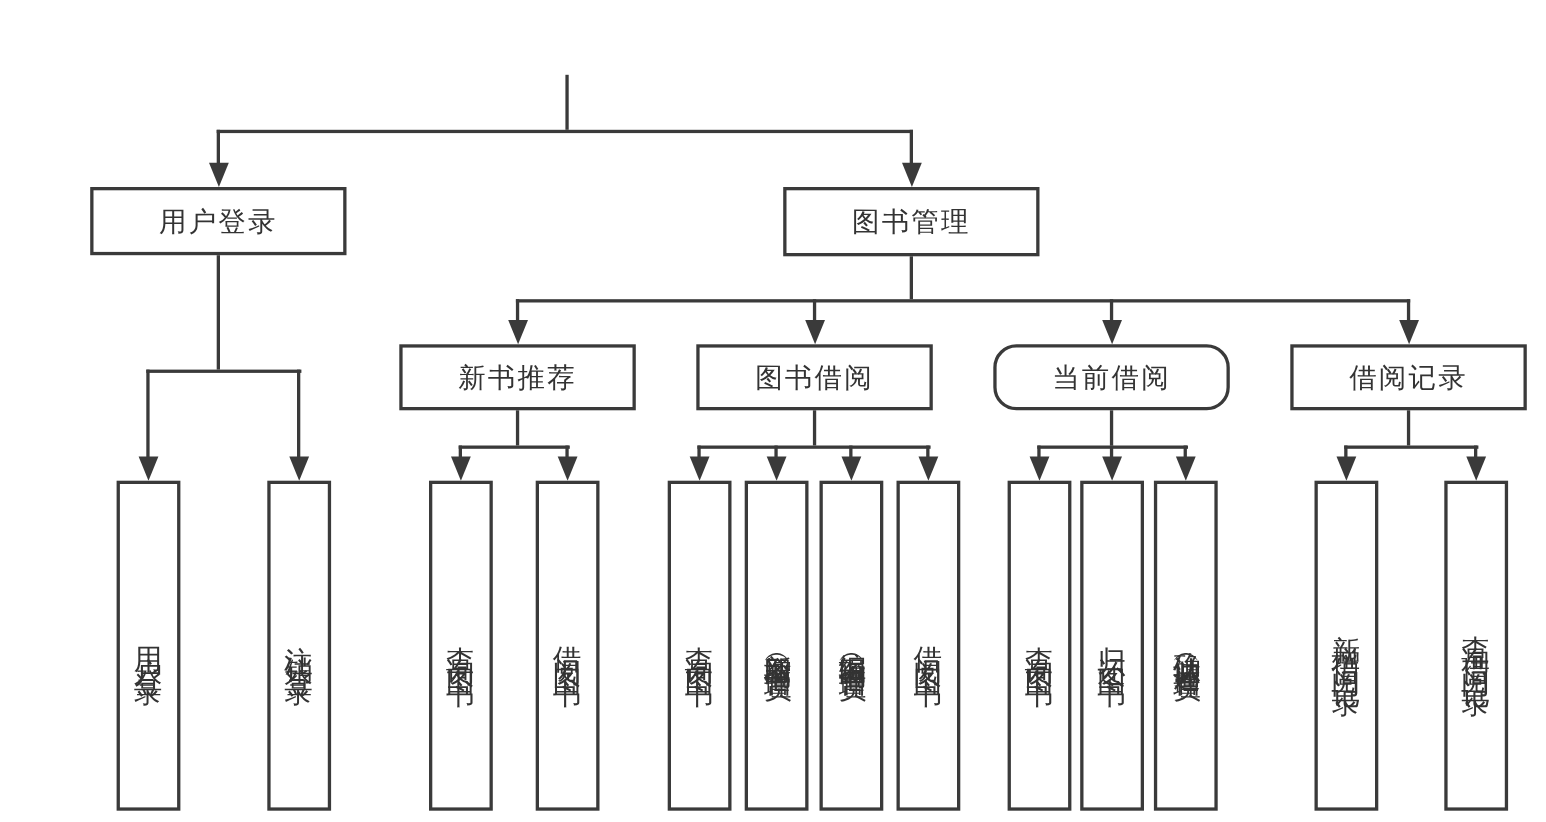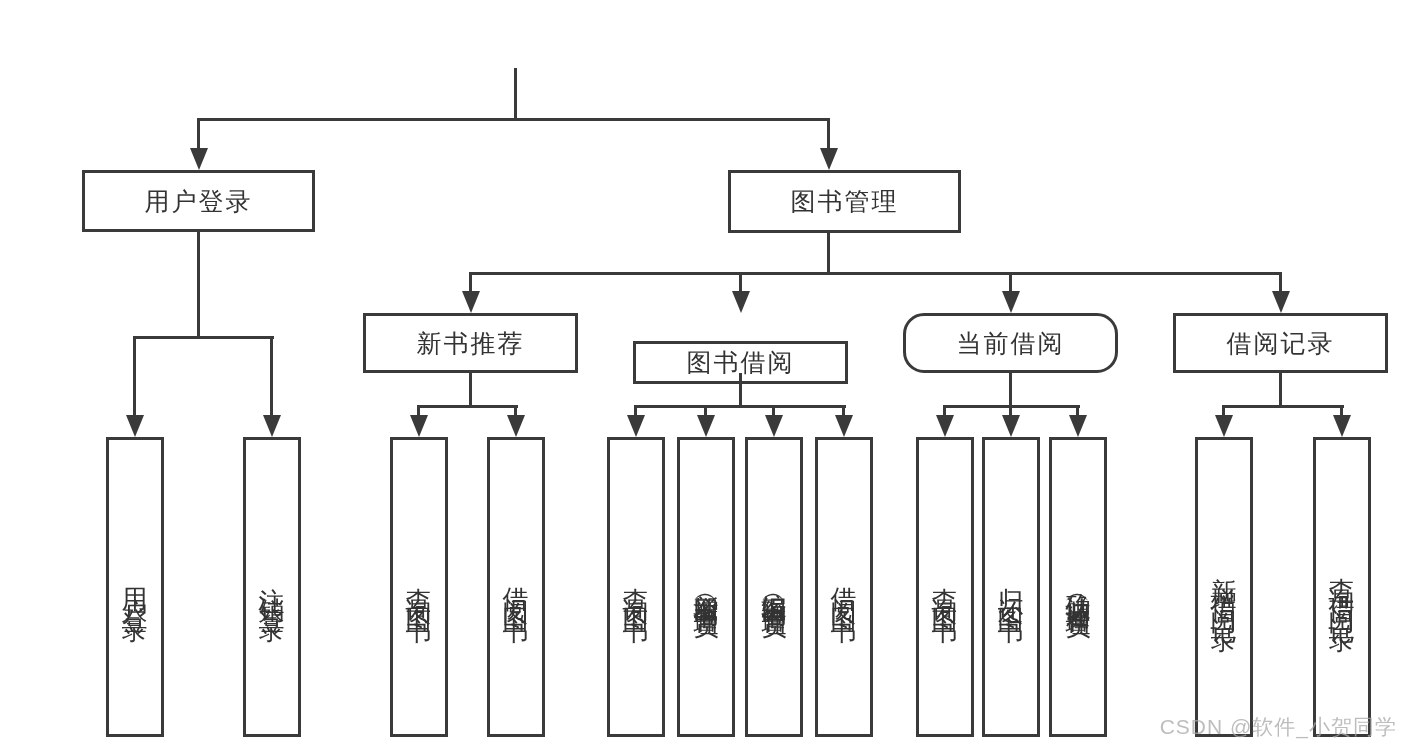--- a/index.html
+++ b/index.html
@@ -73,21 +73,21 @@
   <div class="vline" style="left:514px; top:68px; height:50px;"></div>
   <div class="hline" style="left:197px; top:118px; width:633px;"></div>
   <div class="vline" style="left:197px; top:118px; height:34px;"></div>
   <div class="arrow" style="left:190px; top:148px;"></div>
   <div class="vline" style="left:827px; top:118px; height:34px;"></div>
   <div class="arrow" style="left:820px; top:148px;"></div>
 
   <div class="box hbox" style="left:82px; top:170px; width:233px; height:62px;">
     <span>用户登录</span>
   </div>
-  <div class="box hbox" style="left:712px; top:170px; width:233px; height:63px;margin-left:16px;">
+  <div class="box hbox" style="left:712px; top:170px; width:233px; height:63px;">
     <span>图书管理</span>
   </div>
 
   <div class="vline" style="left:197px; top:232px; height:104px;"></div>
   <div class="hline" style="left:133px; top:336px; width:141px;"></div>
   <div class="vline" style="left:133px; top:336px; height:81px;"></div>
   <div class="arrow" style="left:126px; top:415px;"></div>
   <div class="vline" style="left:270px; top:336px; height:81px;"></div>
   <div class="arrow" style="left:263px; top:415px;"></div>
 
@@ -98,21 +98,21 @@
   <div class="vline" style="left:739px; top:272px; height:22px;"></div>
   <div class="arrow" style="left:732px; top:291px;"></div>
   <div class="vline" style="left:1009px; top:272px; height:22px;"></div>
   <div class="arrow" style="left:1002px; top:291px;"></div>
   <div class="vline" style="left:1279px; top:272px; height:22px;"></div>
   <div class="arrow" style="left:1272px; top:291px;"></div>
 
   <div class="box hbox" style="left:363px; top:313px; width:215px; height:60px;">
     <span>新书推荐</span>
   </div>
-  <div class="box hbox" style="left:633px; top:313px; width:215px; height:43px;margin-top:28px;">
+  <div class="box hbox" style="left:633px; top:313px; width:215px; height:60px;">
     <span>图书借阅</span>
   </div>
   <div class="box hbox" style="left:903px; top:313px; width:215px; height:60px;border-radius:21px;">
     <span>当前借阅</span>
   </div>
   <div class="box hbox" style="left:1173px; top:313px; width:215px; height:60px;">
     <span>借阅记录</span>
   </div>
 
   <div class="vline" style="left:469px; top:373px; height:32px;"></div>
@@ -186,15 +186,14 @@
     <span class="vtext">确认归还（管理员）</span>
   </div>
 
   <div class="box leaf" style="left:1195px;">
     <span class="vtext">新增借阅记录</span>
   </div>
   <div class="box leaf" style="left:1313px;">
     <span class="vtext">查询借阅记录</span>
   </div>
 
-  <div class="watermark">CSDN @软件_小贺同学</div>
 
 </div>
 
 </body></html>

